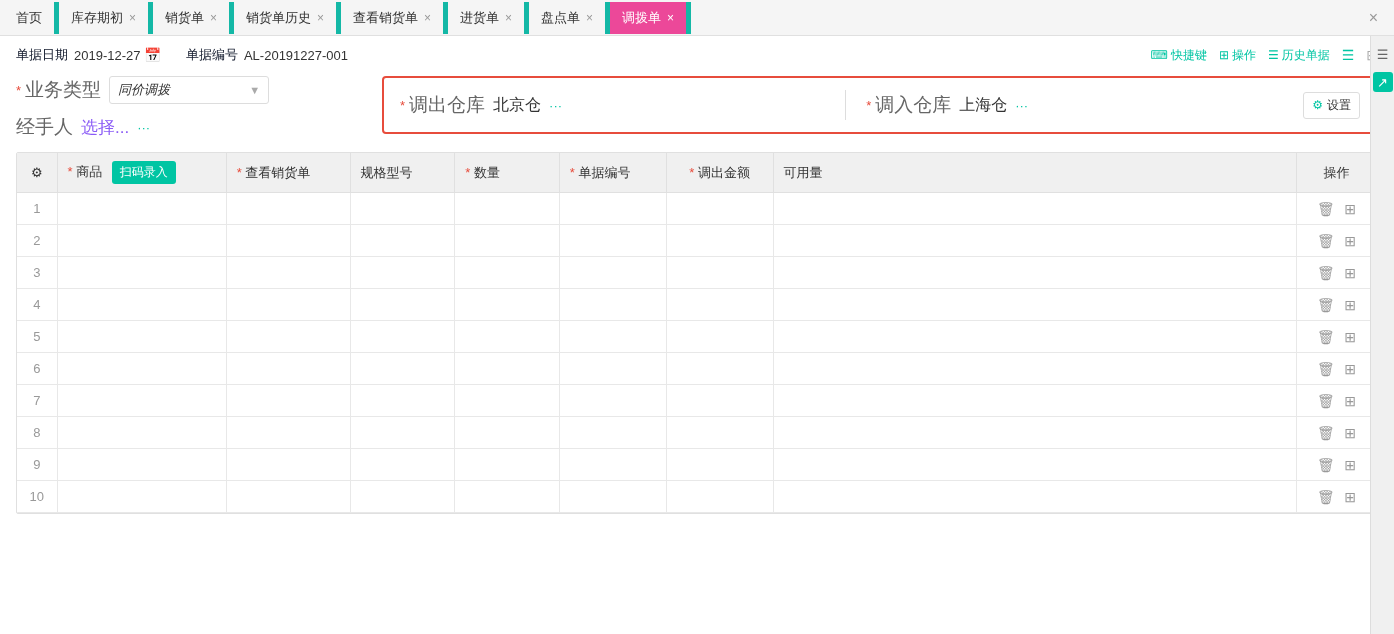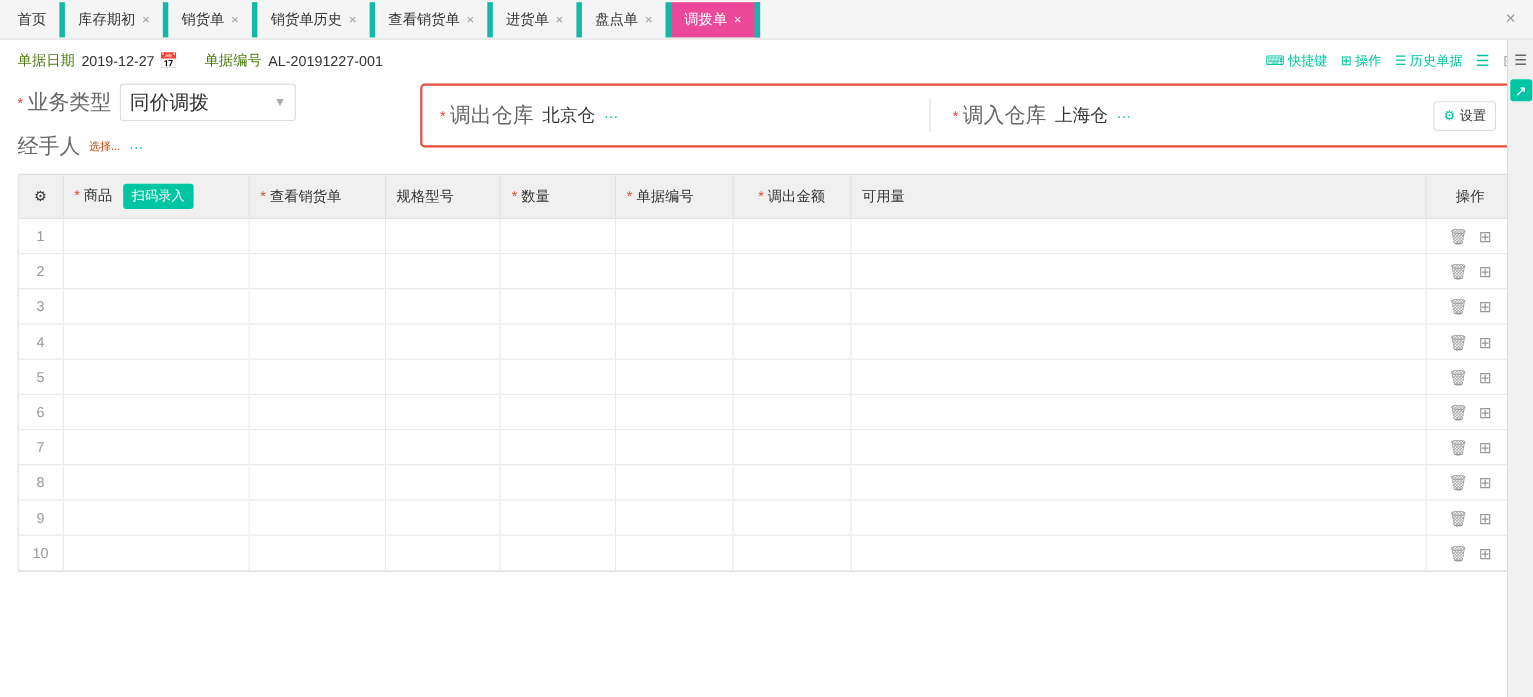--- a/index.html
+++ b/index.html
@@ -56,21 +56,21 @@
       display: flex;
       align-items: center;
       margin-bottom: 12px;
     }
     .header-field {
       display: flex;
       align-items: center;
       margin-right: 24px;
     }
     .header-label {
-      color: #4d7c0f;
+      color: #0f172a;
       margin-right: 6px;
       font-size: 13px;
     }
     .header-value {
       color: #333;
       font-size: 13px;
     }
     .calendar-icon {
       color: #00c5a3;
       margin-left: 4px;
@@ -136,21 +136,22 @@
       display: flex;
       align-items: center;
       border: 1px solid #ddd;
       border-radius: 3px;
       padding: 4px 8px;
       min-width: 160px;
       cursor: pointer;
     }
     .field-dropdown .dropdown-text {
       flex: 1;
-      font-size: 18px;
+      font-size: 13px;
+      font-style: italic;
     }
     .dropdown-arrow {
       color: #aaa;
       font-size: 11px;
     }
     .ellipsis-btn {
       color: #00c5a3;
       cursor: pointer;
       font-size: 13px;
       margin-left: 8px;
@@ -281,22 +282,22 @@
       border-radius: 3px;
     }
 
     
     .table-scroll-wrap {
       overflow-x: auto;
       overflow-y: hidden;
     }
 
     .placeholder-text {
-      color: #c2410c;
-      font-size: 10px;
+      color: #8b5cf6;
+      font-size: 17px;
     }
   </style>
 </head>
 <body>
 
 <div class="tab-bar">
   <div class="tab-item">
     <span>首页</span>
   </div>
   <div class="tab-item">

